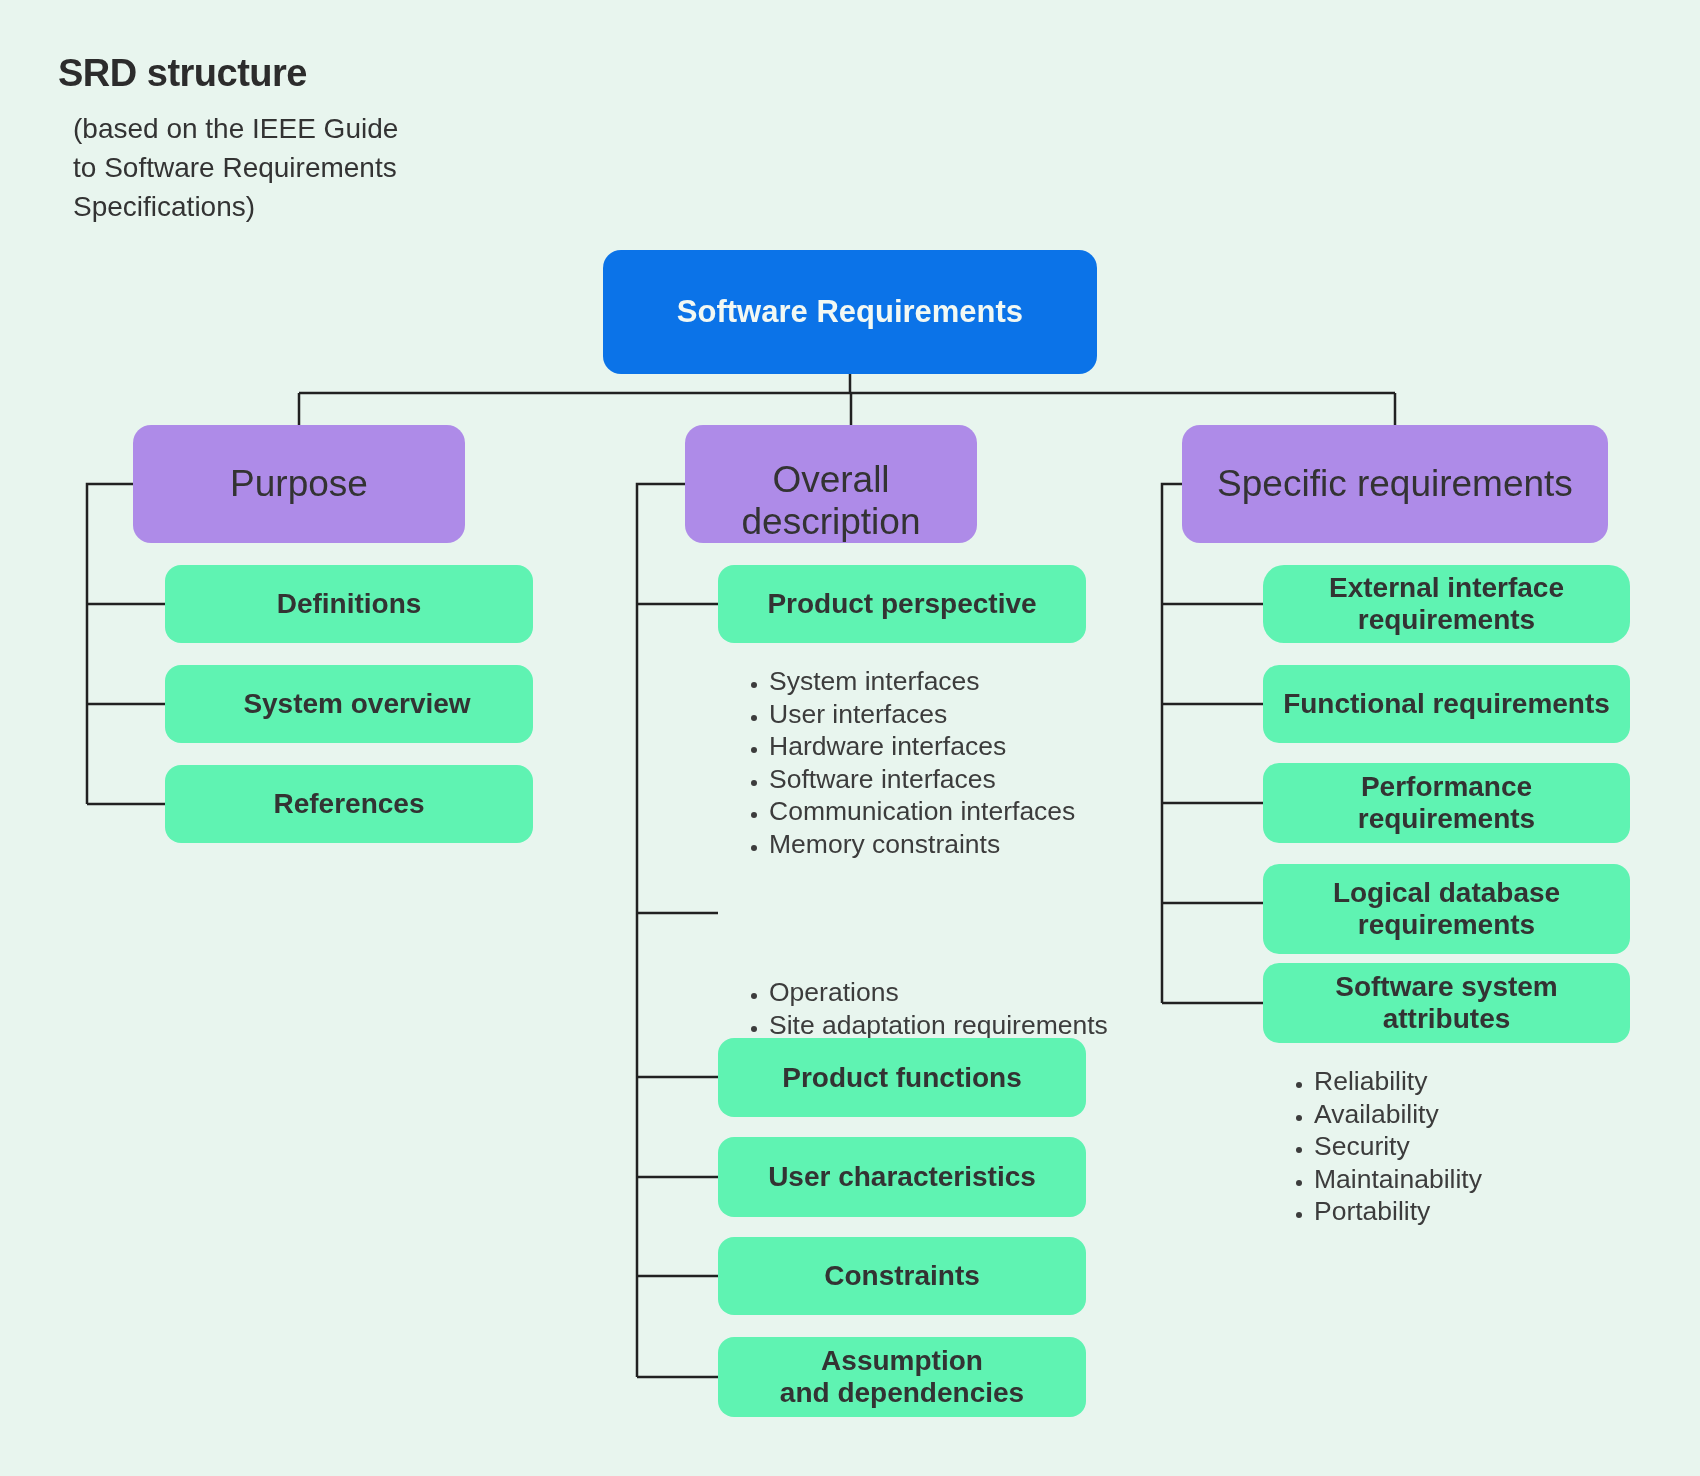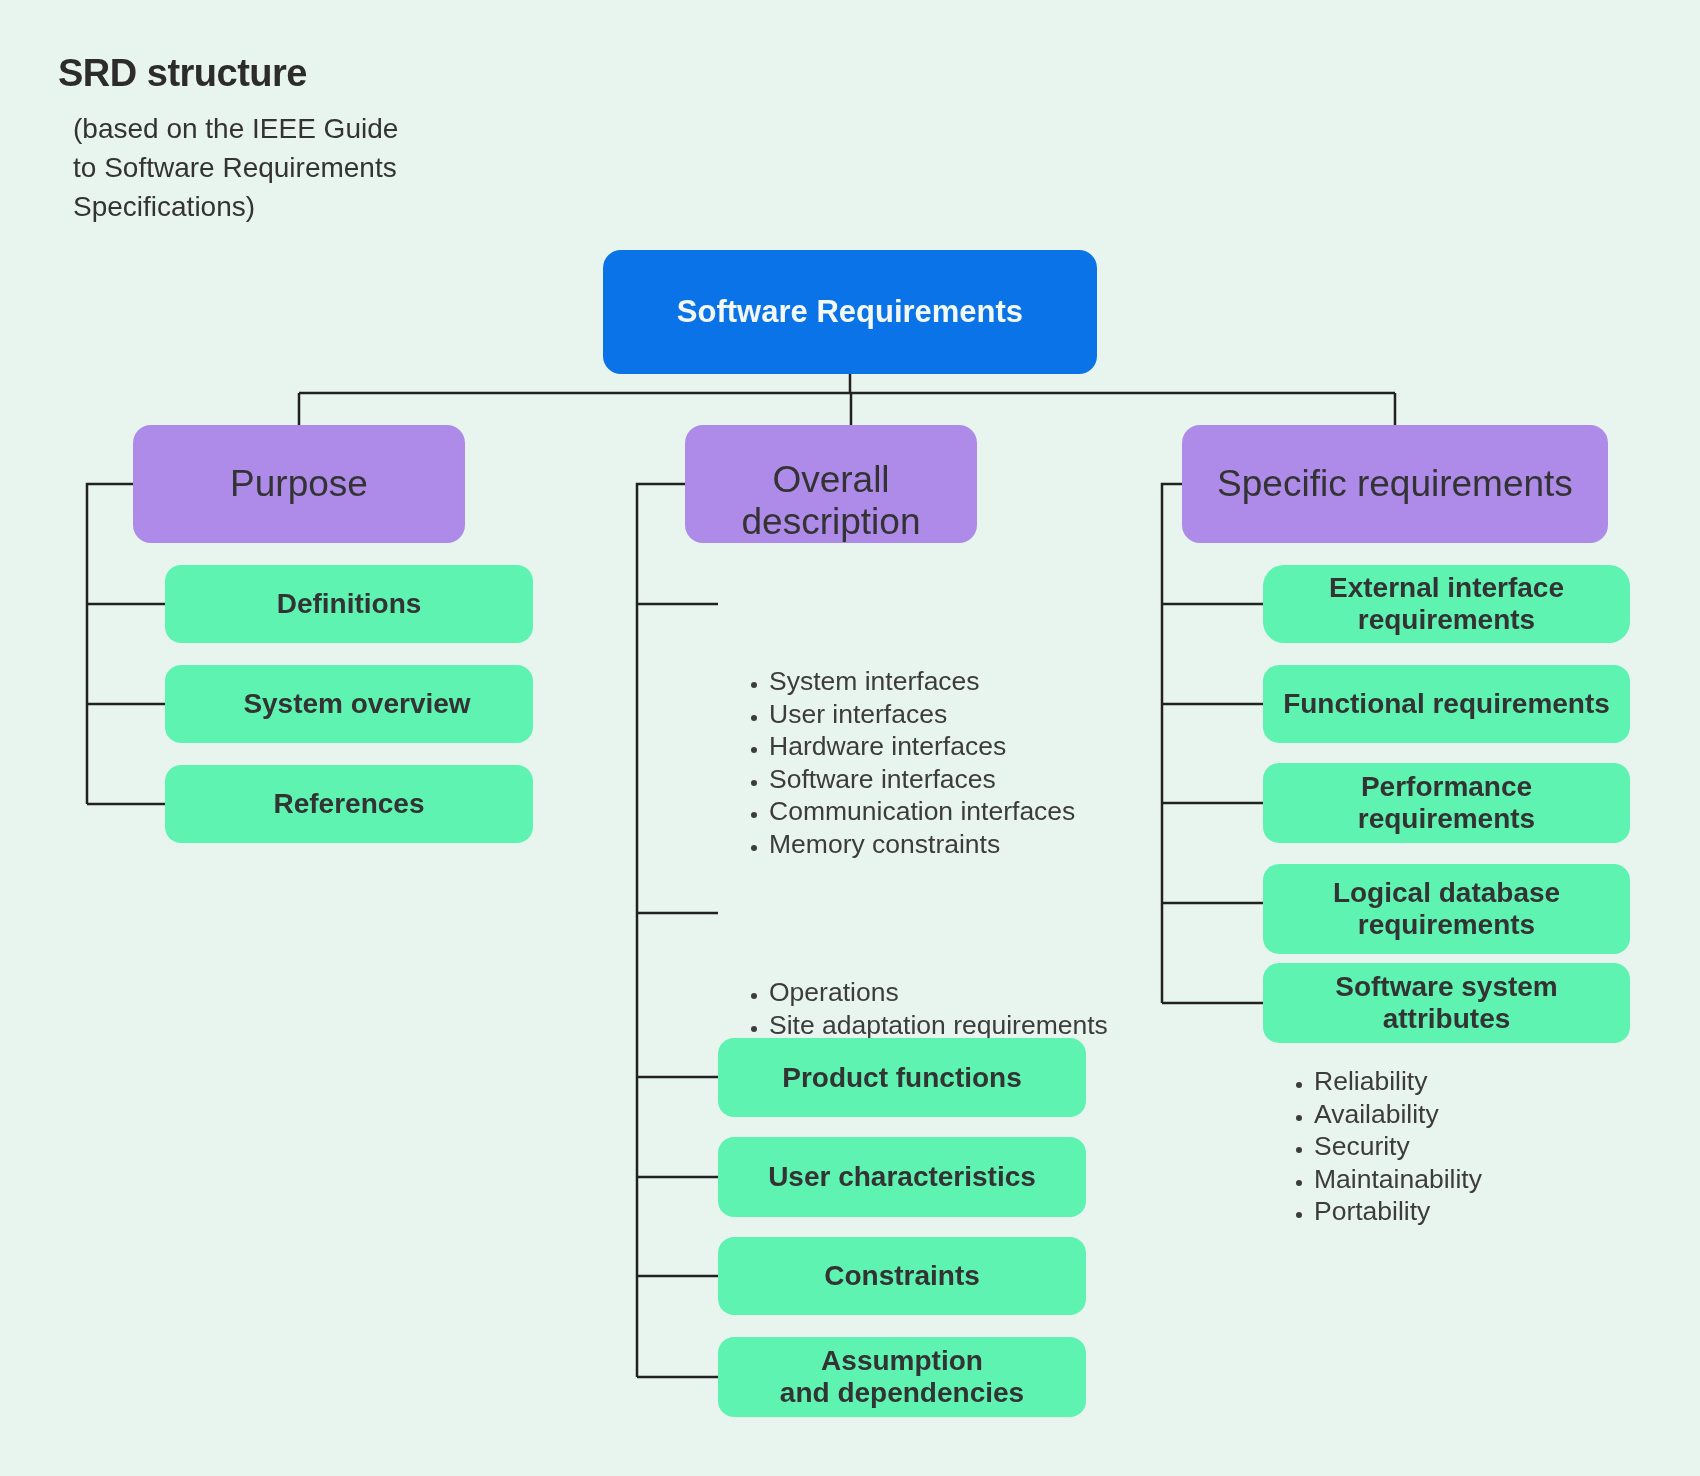--- a/index.html
+++ b/index.html
@@ -132,20 +132,23 @@
   <div class="node leaf n-definitions">
     <span class="lbl">Definitions</span>
   </div>
   <div class="node leaf n-system-overview">
     <span class="lbl">System overview</span>
   </div>
   <div class="node leaf n-references">
     <span class="lbl">References</span>
   </div>
 
+  <div class="node leaf n-product-perspective">
+    <span class="lbl">Product perspective</span>
+  </div>
   <ul class="bullets b-product-perspective">
     <li>System interfaces</li>
     <li>User interfaces</li>
     <li>Hardware interfaces</li>
     <li>Software interfaces</li>
     <li>Communication interfaces</li>
     <li>Memory constraints</li>
   </ul>
 
   <ul class="bullets b-design-constraints">

